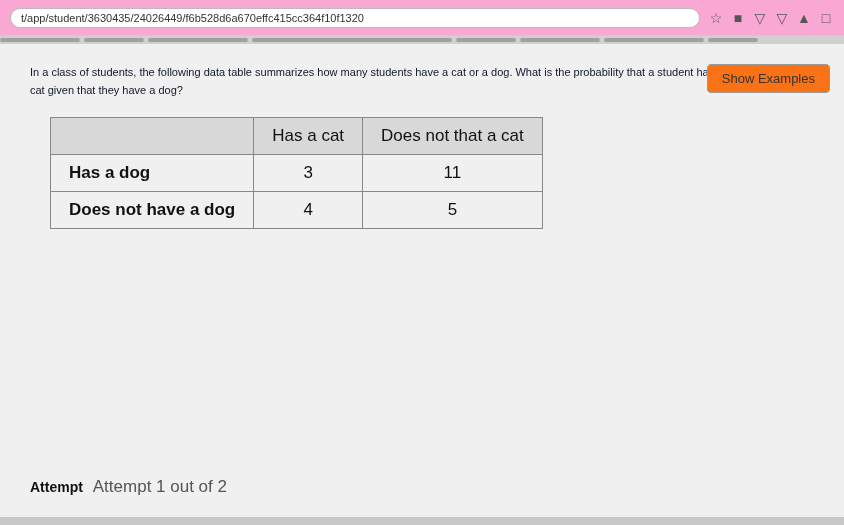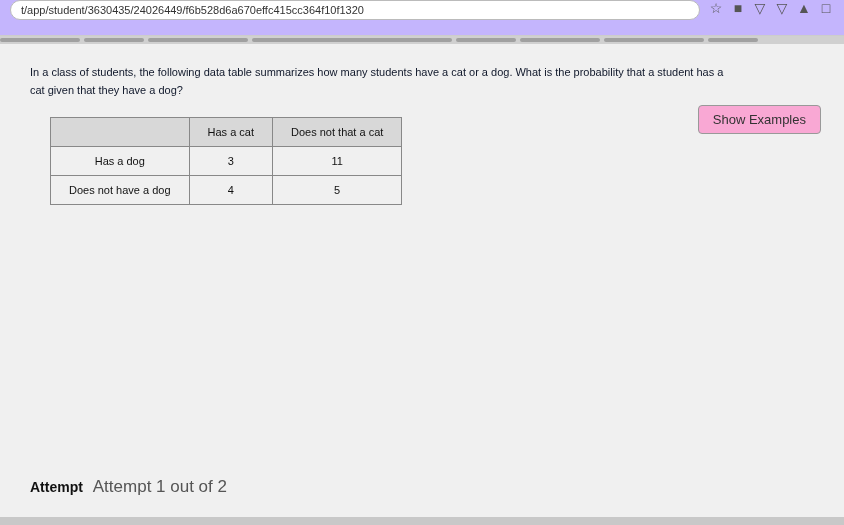--- a/index.html
+++ b/index.html
@@ -10,24 +10,24 @@
 
     body {
       width: 844px;
       height: 525px;
       background: #c8c8c8;
       font-family: Arial, sans-serif;
       overflow: hidden;
     }
 
     .browser-bar {
-      background: #c4b5fd;
+      background: #f9a8d4;
       height: 36px;
       display: flex;
-      align-items: flex-start;
+      align-items: center;
       padding: 0 10px;
       gap: 8px;
       border-bottom: 1px solid #ccc;
     }
 
     .url-bar {
       flex: 1;
       background: white;
       border: 1px solid #bbb;
       border-radius: 12px;
@@ -82,55 +82,54 @@
     .question-label {
       font-size: 15px;
       font-weight: bold;
       color: #222;
       margin-bottom: 10px;
     }
 
     .show-examples-btn {
       position: absolute;
       top: 20px;
-      right: 23px;
-      background: #f9a8d4;
+      right: 14px;
+      background: #f97316;
       border: 1px solid #999;
       border-radius: 4px;
       padding: 6px 14px;
       font-size: 13px;
       color: #333;
       cursor: pointer;
-      margin-top: 41px;
     }
 
     .question-text {
       font-size: 11px;
       color: #0f172a;
       line-height: 1.6;
       margin-bottom: 18px;
       max-width: 700px;
     }
 
     .data-table {
       border-collapse: collapse;
       margin-left: 20px;
-      font-size: 11px;
+      font-size: 17px;
       color: #111;
     }
 
     .data-table td, .data-table th {
       border: 1px solid #888;
       padding: 8px 18px;
       text-align: center;
     }
 
     .data-table td:first-child {
-      text-align: center;
-      font-weight: normal;
+      text-align: left;
+      font-weight: bold;
       margin-left: 14px;
     }
 
     .data-table thead td {
       background: #d8d8d8;
       font-weight: normal;
     }
 
     .data-table thead td:first-child {
       background: #d8d8d8;

